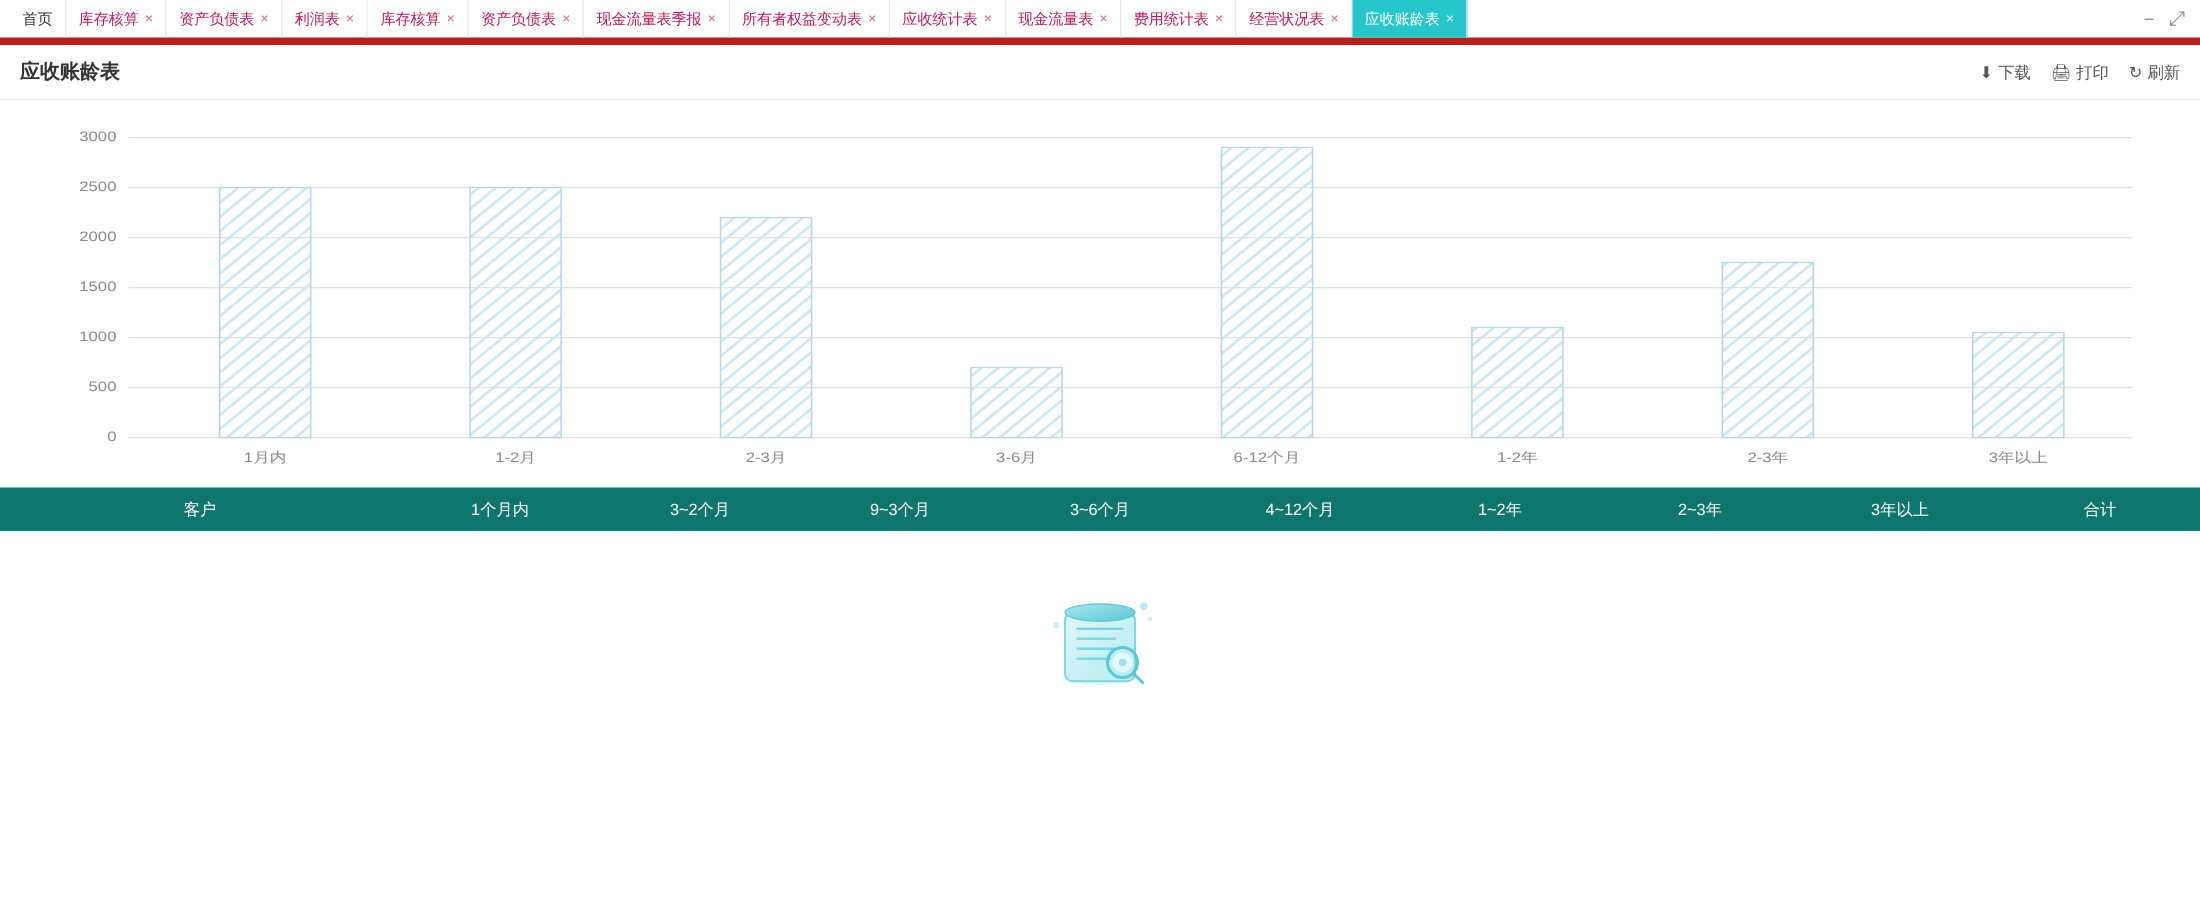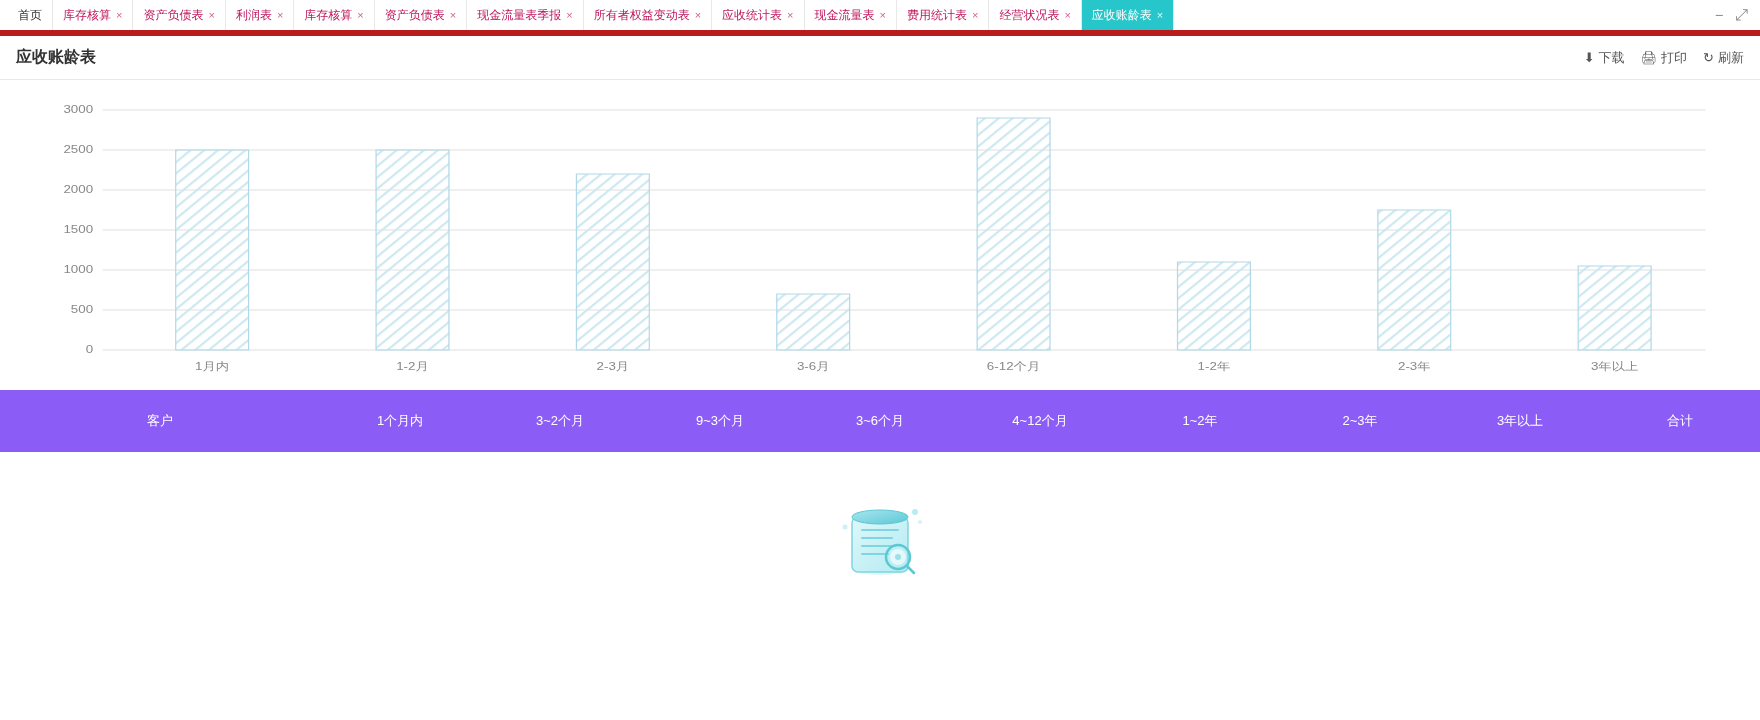--- a/index.html
+++ b/index.html
@@ -101,24 +101,24 @@
     .chart-container {
       width: 100%;
       height: 280px;
       position: relative;
     }
 
     
     .table-header {
       display: grid;
       grid-template-columns: 2fr 1fr 1fr 1fr 1fr 1fr 1fr 1fr 1fr 1fr;
-      background: #8b5cf6;
+      background: #0f766e;
       color: #fff;
       font-size: 13px;
-      height: 62px;
+      height: 35px;
       align-items: center;
       margin: 0;
     }
     .table-header .col {
       text-align: center;
       padding: 0 8px;
       font-weight: 500;
     }
 
     

